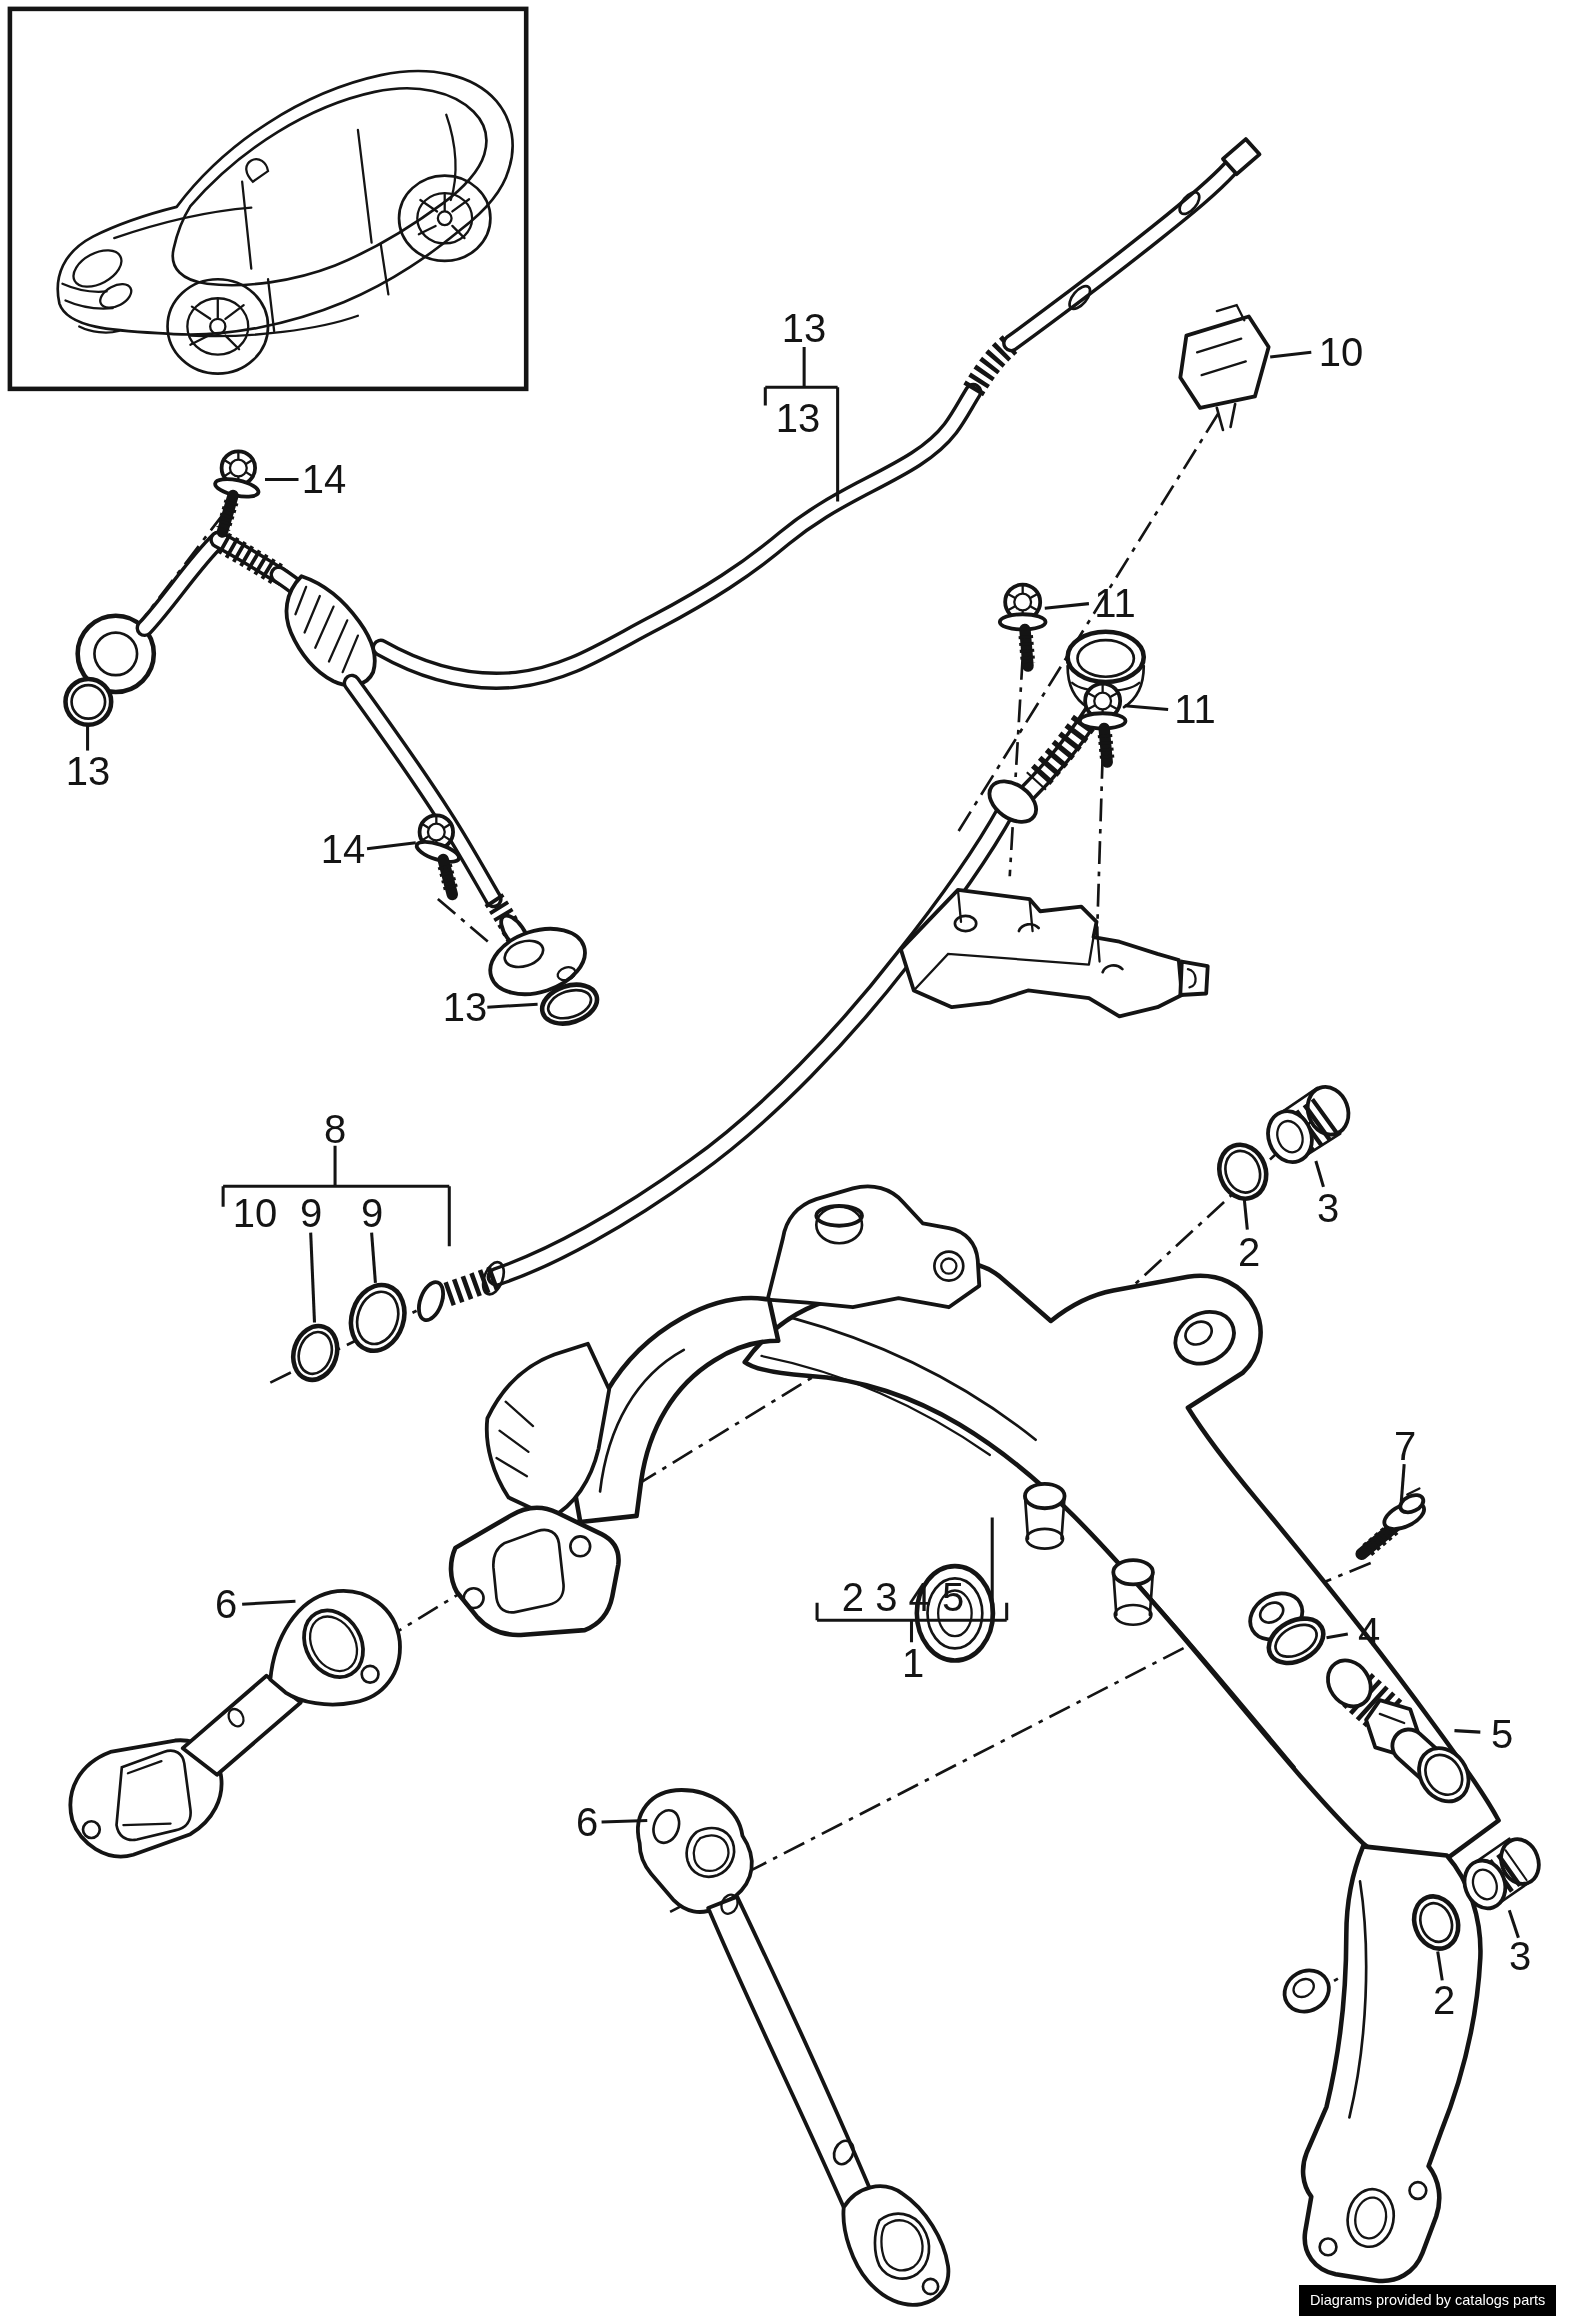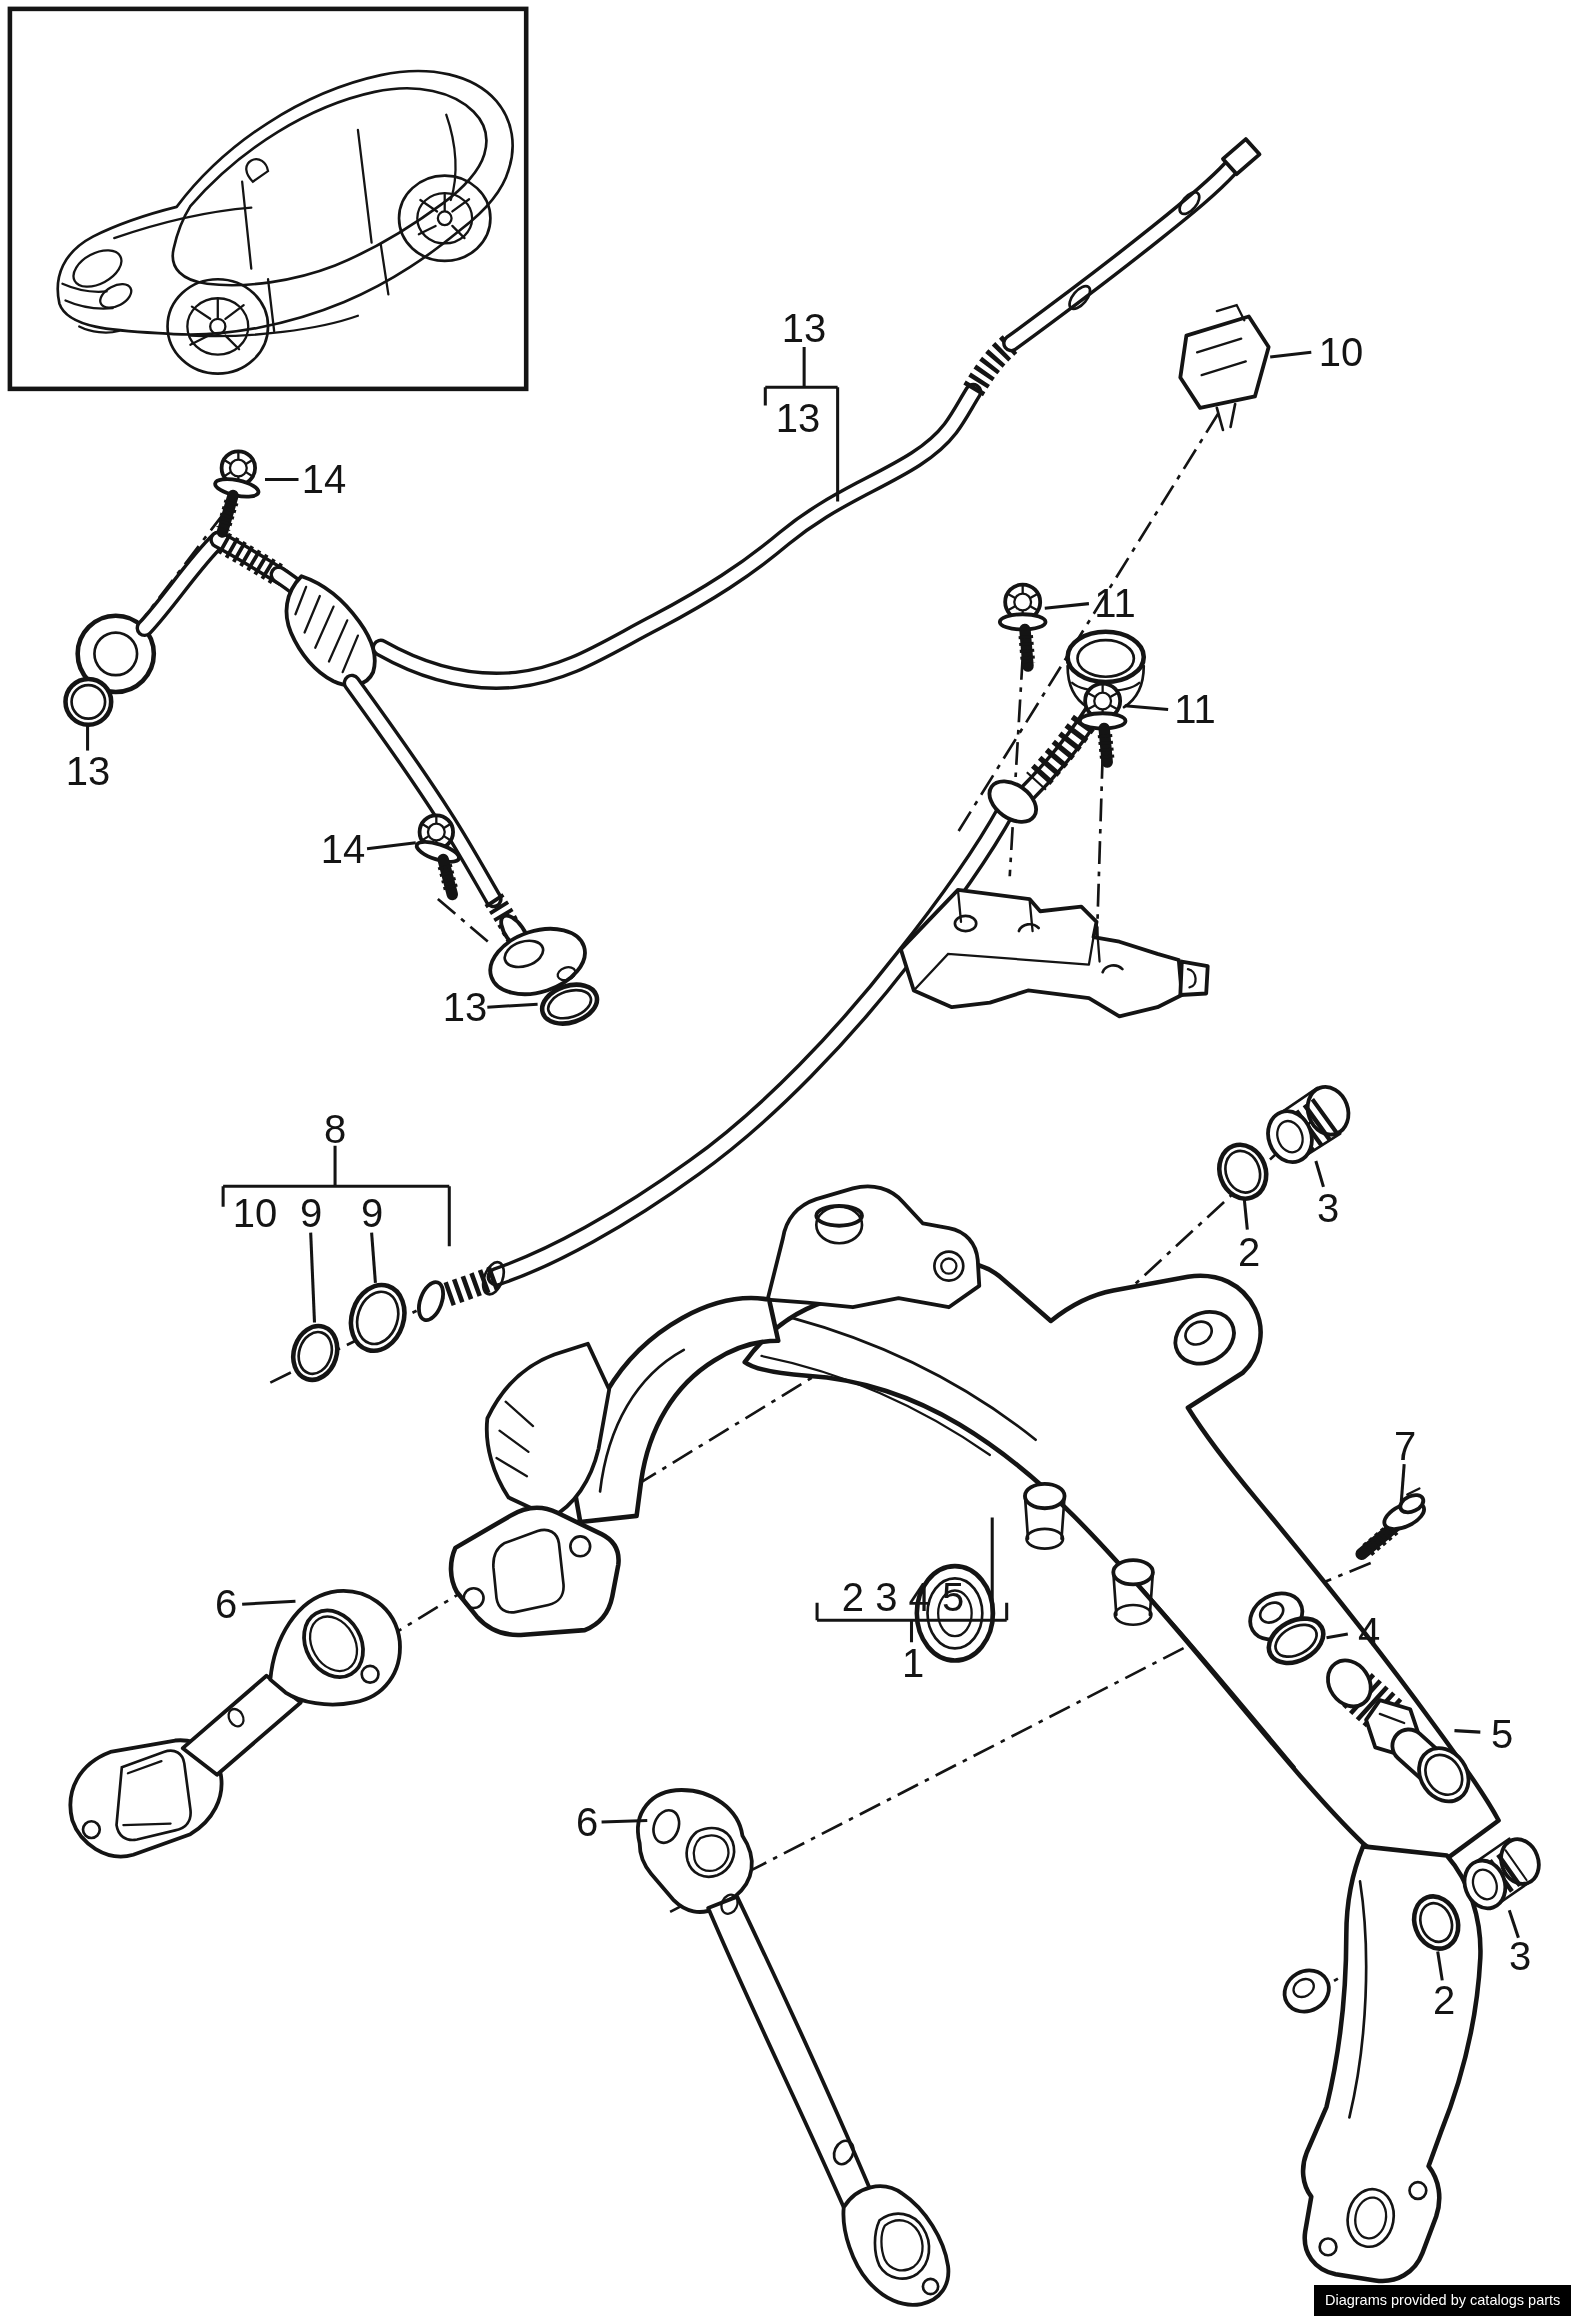--- a/index.html
+++ b/index.html
@@ -12,21 +12,21 @@
   .ln{fill:none;stroke:#141414;stroke-width:3.5;stroke-linecap:round;}
   .ln2{fill:none;stroke:#141414;stroke-width:3;stroke-linecap:round;}
   .tb{fill:none;stroke:#141414;stroke-linecap:round;}
   .tw{fill:none;stroke:#ffffff;stroke-linecap:round;}
   .rib{fill:none;stroke:#141414;stroke-linecap:butt;}
   .lead{stroke:#141414;stroke-width:4;fill:none;}
   .dash{fill:none;stroke:#141414;stroke-width:3.5;stroke-dasharray:30 10 6 10;}
   .callout{position:absolute;transform:translate(-50%,-50%);
            font:400 40px/1 "Liberation Sans",sans-serif;color:#141414;
            white-space:nowrap;cursor:pointer;user-select:none;}
-  .watermark{position:absolute;right:3px;bottom:3px;background:#000;color:#fff;
+  .watermark{position:absolute;right:18px;bottom:3px;background:#000;color:#fff;
              font:400 14.5px/1.2 "Liberation Sans",sans-serif;padding:6.9px 10.7px;margin-left:44px;}
 </style>
 </head>
 <body>
 
 <div class="stage">
 
 <svg width="1574" height="2319" viewBox="0 0 2067 3044">
 
   <g>

